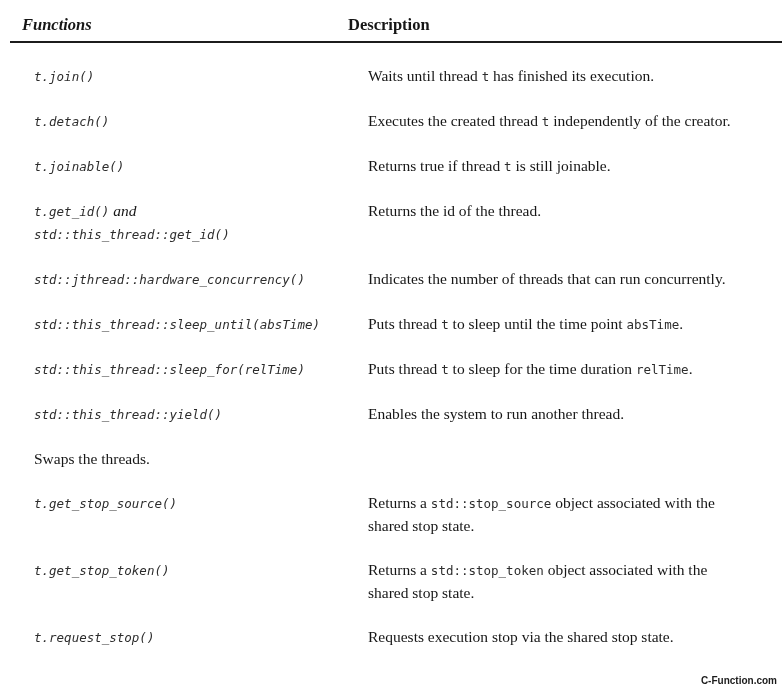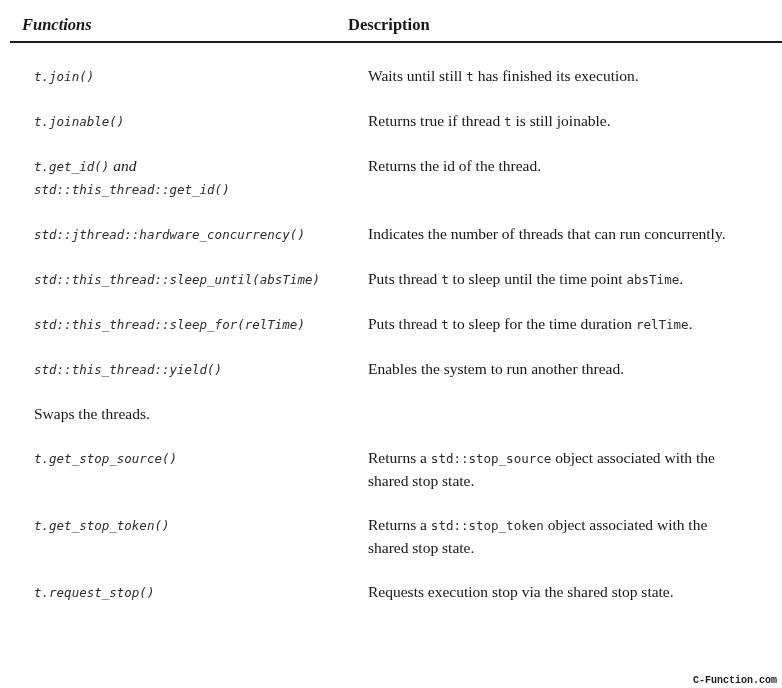--- a/index.html
+++ b/index.html
@@ -34,42 +34,48 @@
   }
   .row .fn-col { padding-right: 8px; }
   .code {
     font-family: "DejaVu Sans Mono", "Liberation Mono", monospace;
     font-size: 12.5px;
     color: #2d2d2d;
   }
   .watermark {
     position: absolute;
     right: 5px; bottom: 2px;
-    font-family: Liberation Mono, monospace;
+    font-family: Liberation Sans, sans-serif;
     font-size: 10px;
     font-weight: bold;
     color: #1b1b1b;
   }
 </style>
 </head>
 <body>
 
 <div class="header-row">
   <div class="fn-col">Functions</div>
   <div class="desc-col">Description</div>
 </div>
 
 <div class="rule"></div>
 
 <div class="rows" id="rows">
     <div class="row">
       <div class="fn-col">
         <div><span class="code">t.join()</span></div>
       </div>
-      <div class="desc-col"><span class="plain">Waits until still </span><span class="code">t</span><span class="plain"> has finished its execution.</span></div>
+      <div class="desc-col"><span class="plain">Waits until thread </span><span class="code">t</span><span class="plain"> has finished its execution.</span></div>
+    </div>
+    <div class="row">
+      <div class="fn-col">
+        <div><span class="code">t.detach()</span></div>
+      </div>
+      <div class="desc-col"><span class="plain">Executes the created thread </span><span class="code">t</span><span class="plain"> independently of the creator.</span></div>
     </div>
     <div class="row">
       <div class="fn-col">
         <div><span class="code">t.joinable()</span></div>
       </div>
       <div class="desc-col"><span class="plain">Returns true if thread </span><span class="code">t</span><span class="plain"> is still joinable.</span></div>
     </div>
     <div class="row">
       <div class="fn-col">
         <div><span class="code">t.get_id()</span><span class="plain"> and</span></div>

